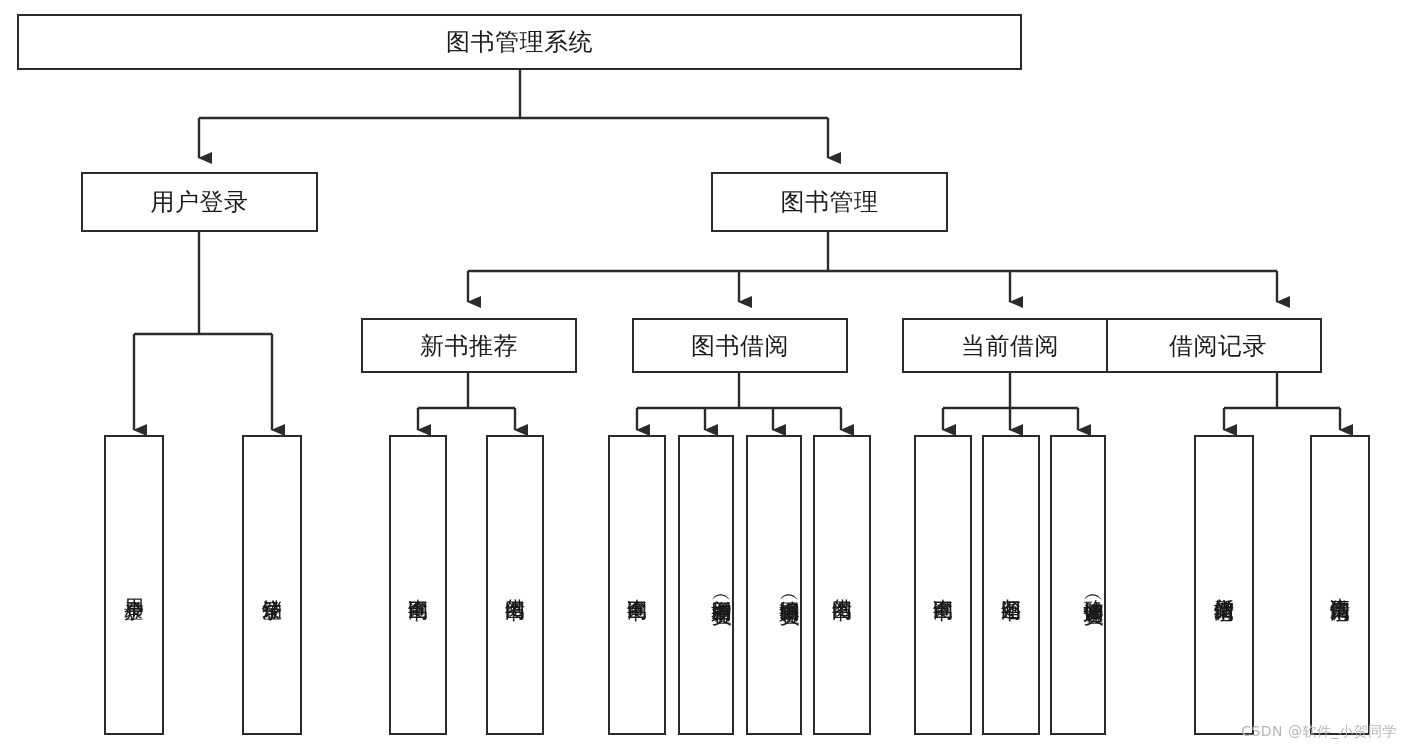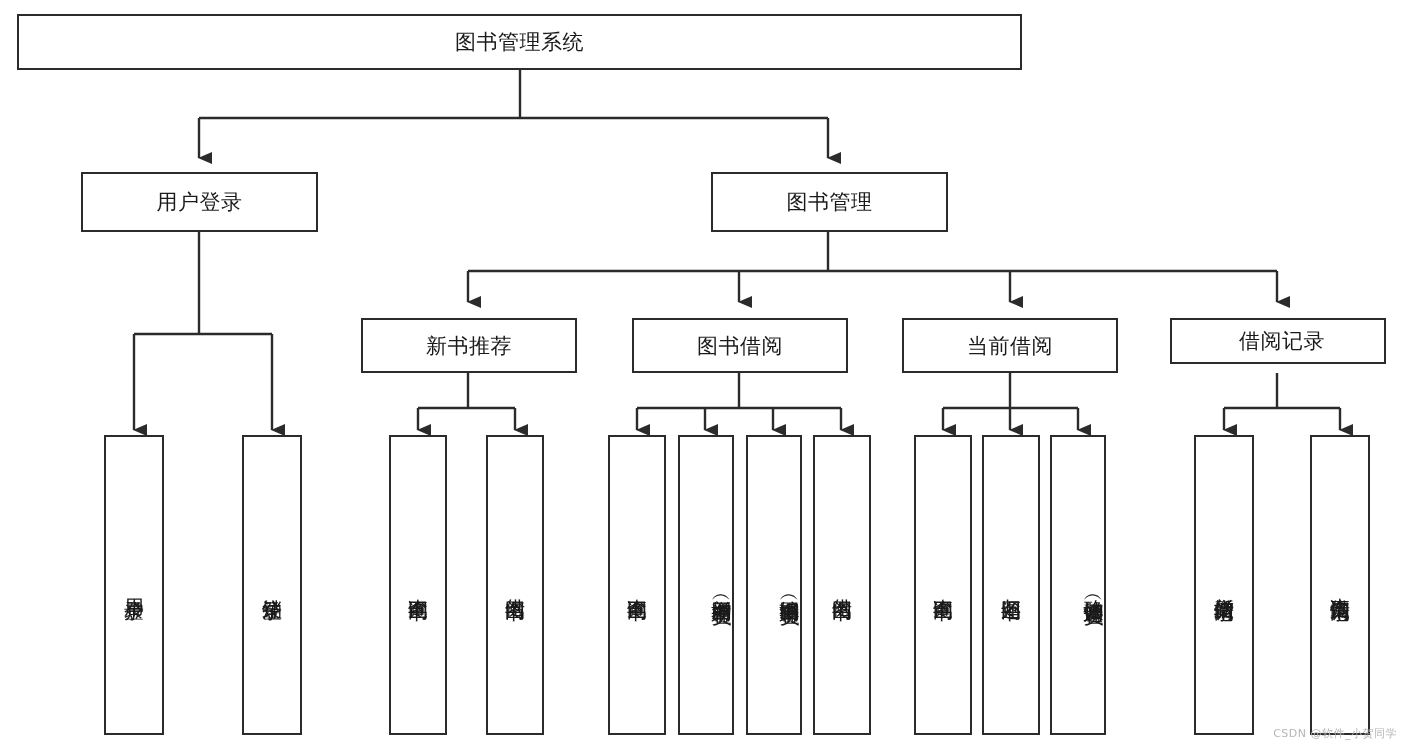--- a/index.html
+++ b/index.html
@@ -29,21 +29,21 @@
     position: absolute;
     box-sizing: border-box;
     border: 2px solid #2b2b2b;
     background: #ffffff;
     display: flex;
     align-items: center;
     justify-content: center;
     color: #1a1a1a;
   }
   .node.horiz {
-    font-size: 21px;
+    font-size: 24px;
     letter-spacing: 0.5px;
   }
   .node.vert {
     writing-mode: vertical-rl;
     text-orientation: upright;
     font-size: 20px;
     letter-spacing: 1px;
     align-items: flex-start;
     justify-content: center;
     padding-top: 6px;
@@ -55,21 +55,21 @@
     white-space: nowrap;
   }
   .node.vert.mid {
     align-items: center;
     padding-top: 0;
   }
   #watermark {
     position: absolute;
     right: 8px;
     bottom: 6px;
-    font-size: 11px;
+    font-size: 14px;
     color: #b6b6b6;
     white-space: nowrap;
     letter-spacing: 0.5px;
   }
 </style>
 </head>
 <body>
 
 <div id="diagram-root">
 
@@ -137,21 +137,21 @@
 
   <div class="node horiz" style="left:711px; top:172px; width:237px; height:60px;">
     <span>图书管理</span>
   </div>
   <div class="node horiz" style="left:632px; top:318px; width:216px; height:55px;">
     <span>图书借阅</span>
   </div>
   <div class="node horiz" style="left:902px; top:318px; width:216px; height:55px;">
     <span>当前借阅</span>
   </div>
-  <div class="node horiz" style="left:1170px; top:318px; width:216px; height:46px;padding-left:8px;">
+  <div class="node horiz" style="left:1106px; top:318px; width:216px; height:55px;padding-left:8px;">
     <span>借阅记录</span>
   </div>
 
   <div class="node vert mid" style="left:104px; top:435px; width:60px; height:300px;">
     <span class="vlabel">用户登录</span>
   </div>
   <div class="node vert mid" style="left:242px; top:435px; width:60px; height:300px;">
     <span class="vlabel">注销登录</span>
   </div>
 

